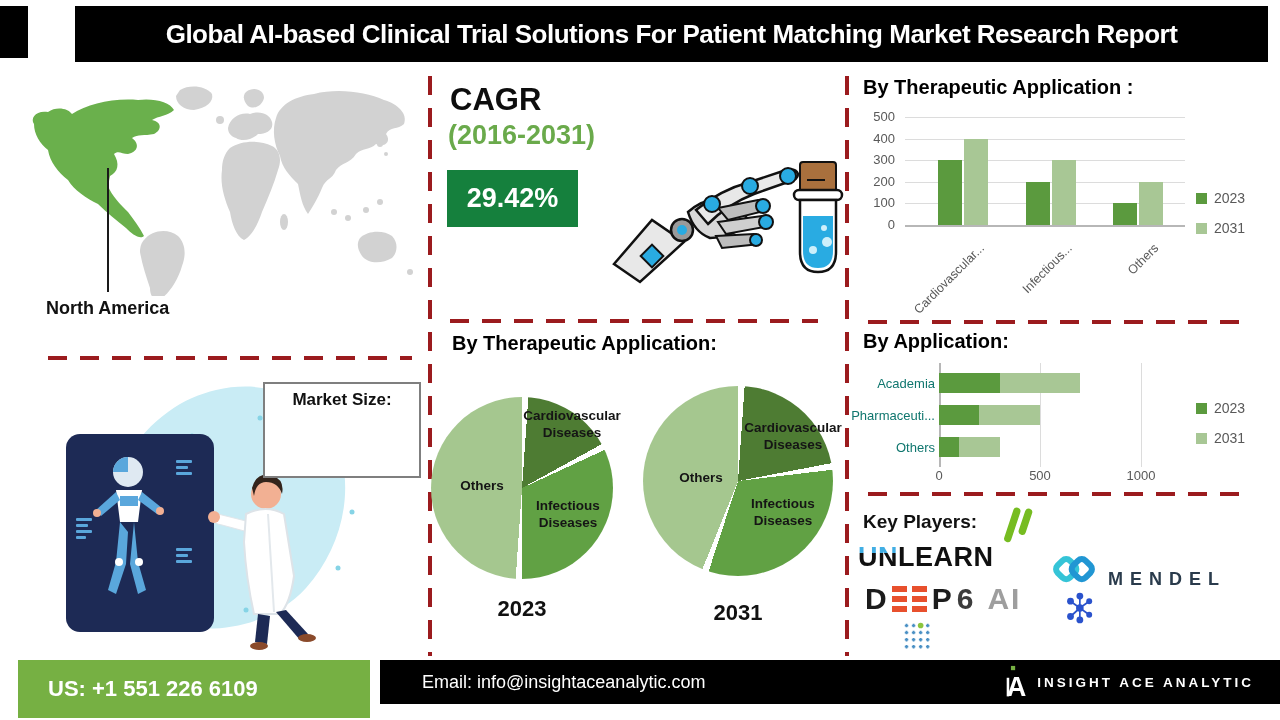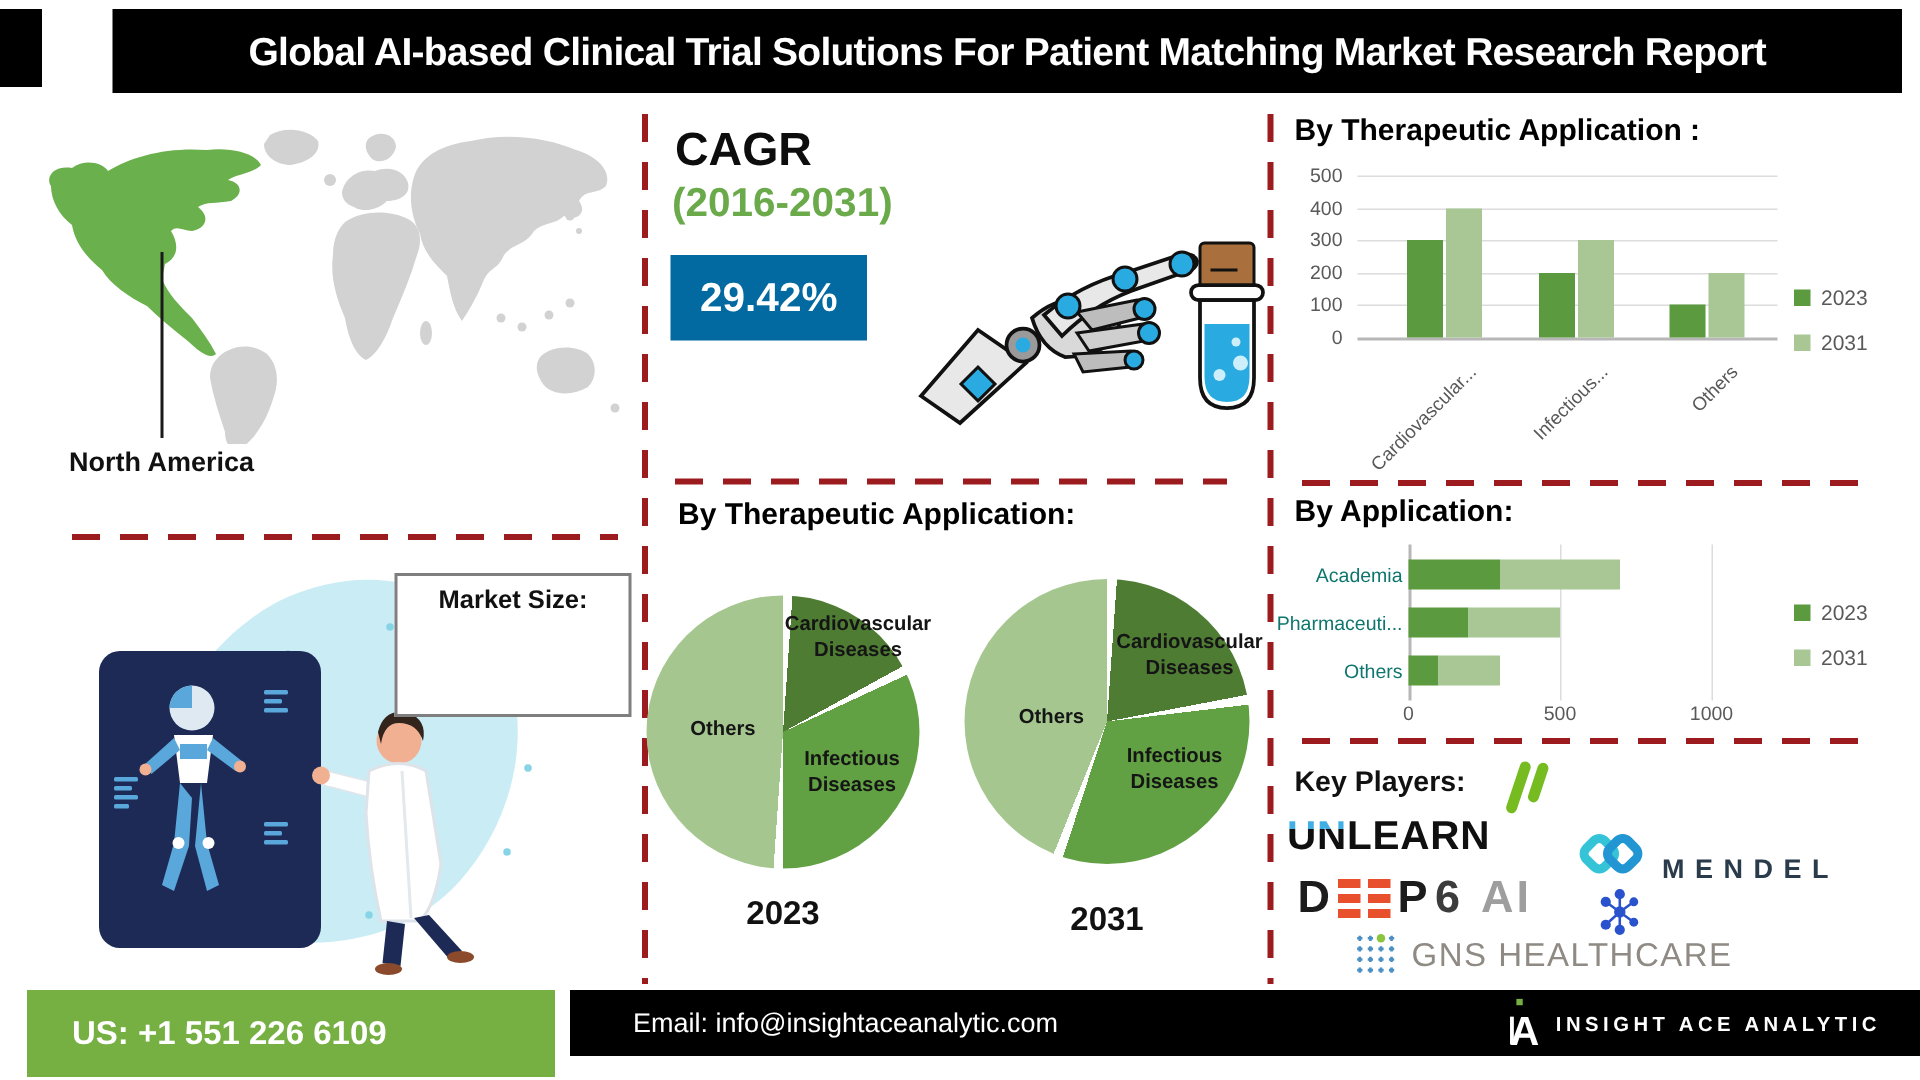--- a/index.html
+++ b/index.html
@@ -27,21 +27,21 @@
   #region-label{left:46px;top:298px;font-size:18px;font-weight:bold;}
   #market-box{left:263px;top:382px;width:154px;height:92px;background:#fff;
               border:2px solid #7f7f7f;text-align:center;}
   #market-label{font-size:17px;font-weight:bold;margin-top:6px;}
   #market-value{margin:5px 8px 0;background:#70ad47;color:#fff;font-weight:bold;
                 font-size:16px;line-height:1.3;padding:3px 2px;}
 
   
   #cagr-label{left:450px;top:82px;font-size:31px;font-weight:800;color:#0d0d0d;}
   #cagr-period{left:448px;top:120px;font-size:27px;font-weight:bold;color:#6aaa4b;}
-  #cagr-box{left:447px;top:170px;width:131px;height:57px;background:#0369a1;color:#fff;
+  #cagr-box{left:447px;top:170px;width:131px;height:57px;background:#15803d;color:#fff;
             display:flex;align-items:center;justify-content:center;font-size:27px;font-weight:bold;}
   .pie{position:absolute;border-radius:50%;}
   #pie-2023{left:431px;top:397px;width:182px;height:182px;}
   #pie-2031{left:643px;top:386px;width:190px;height:190px;}
   .pie-label{position:absolute;font-weight:bold;font-size:13.5px;color:#151515;
              text-align:center;line-height:1.25;}
   .pie-year{position:absolute;font-weight:bold;font-size:22px;color:#111;text-align:center;}
 
   
   #vbar-plot{left:905px;top:117px;width:280px;height:108px;}
@@ -384,21 +384,20 @@
         <path d="M12,18 v4 M10,20 h4"></path>
         <path d="M20,18 v4 M18,20 h4"></path>
         <path d="M28,18 v4 M26,20 h4"></path>
       <path d="M4,26 v4 M2,28 h4"></path>
         <path d="M12,26 v4 M10,28 h4"></path>
         <path d="M20,26 v4 M18,28 h4"></path>
         <path d="M28,26 v4 M26,28 h4"></path>
     </g>
     <circle cx="20" cy="4" r="3.2" fill="#8bc53f"></circle>
   </svg>
-  <span id="gns-text">GNS HEALTHCARE</span>
 </div>
 
 <div class="abs" id="footer-green">
   <span id="footer-phone">US: +1 551 226 6109</span>
 </div>
 <div class="abs" id="footer-black">
   <span id="footer-email">Email: info@insightaceanalytic.com</span>
   <div id="footer-brand">
     <svg width="22" height="34" viewBox="0 0 26 38">
       <rect x="7" y="0" width="5" height="5" fill="#76b043"></rect>

